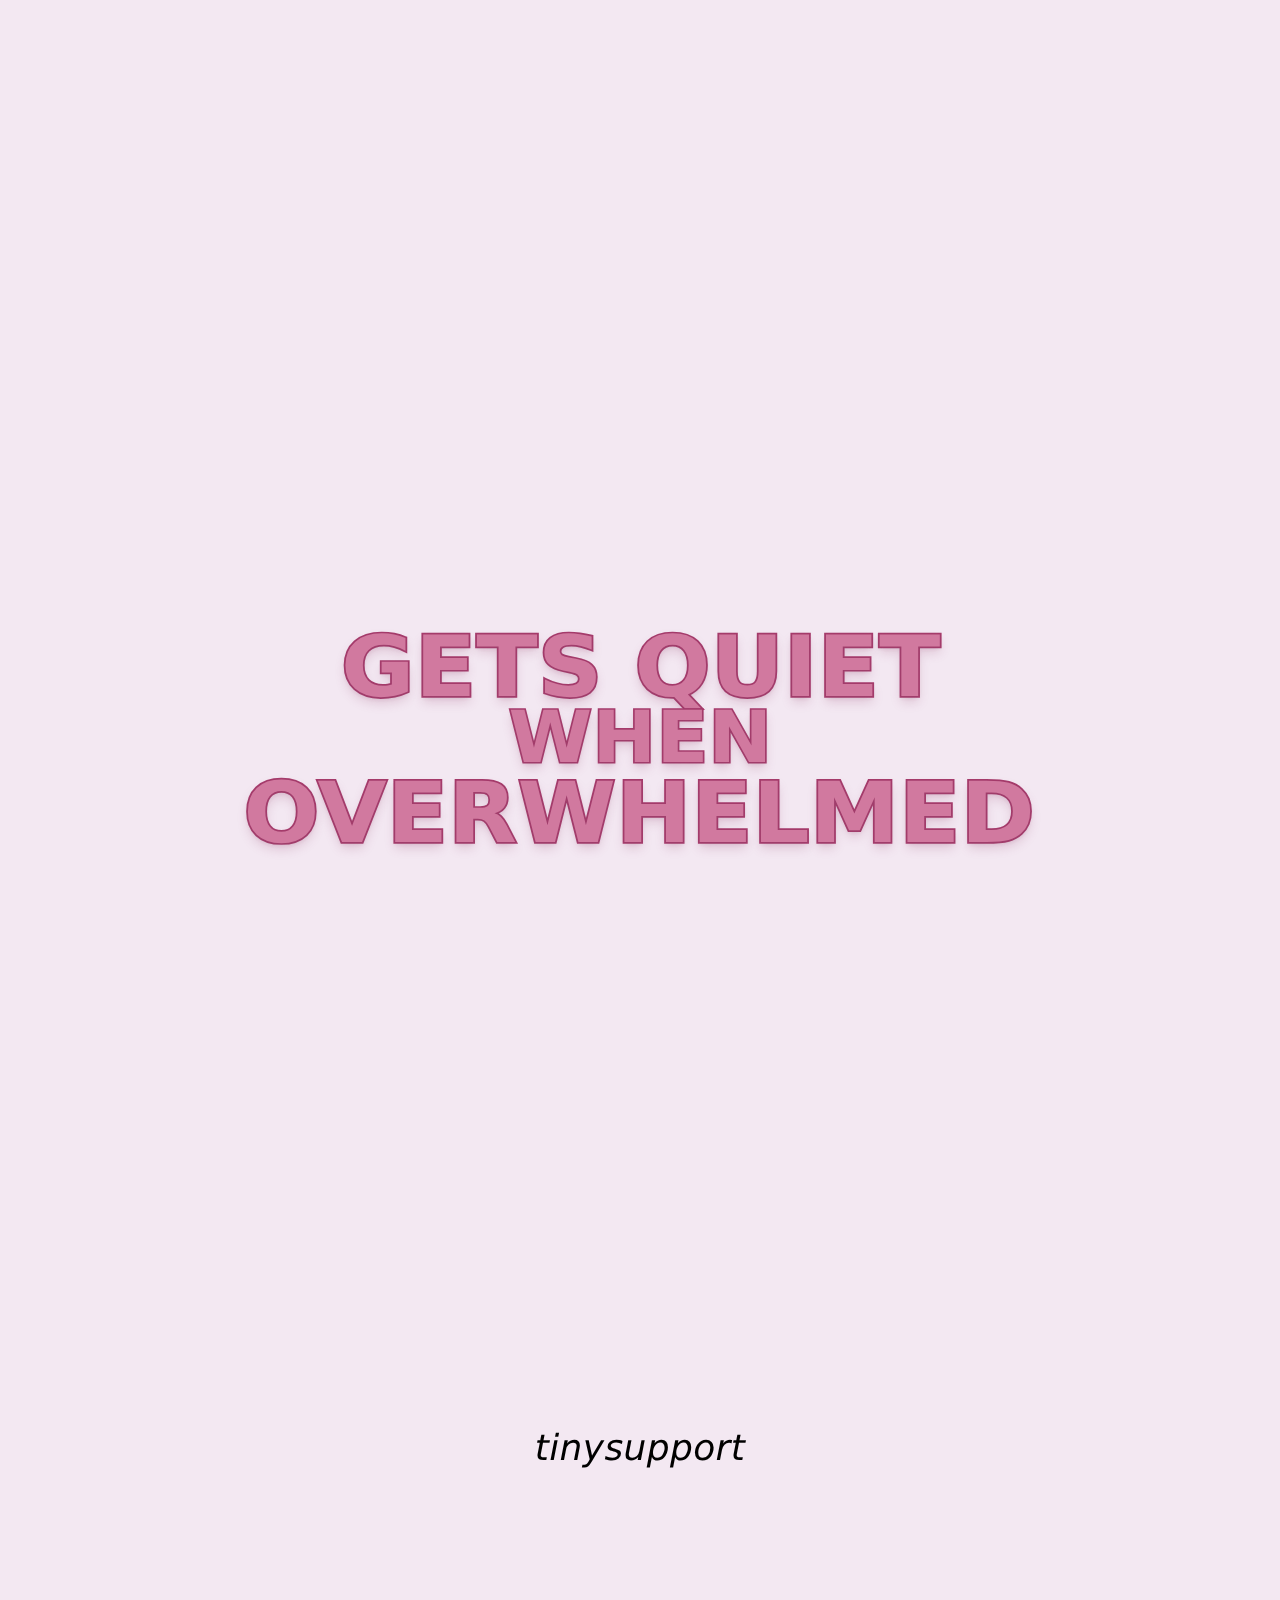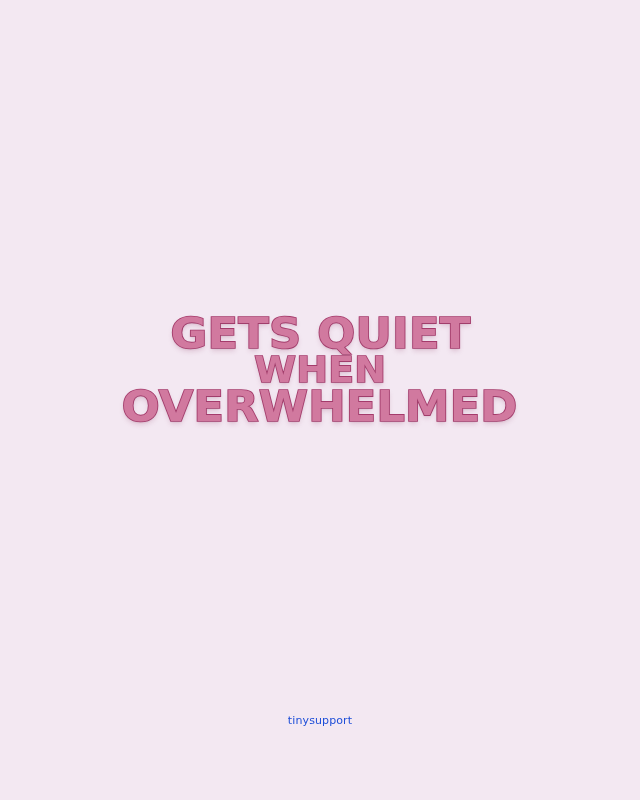--- a/index.html
+++ b/index.html
@@ -70,24 +70,25 @@
   .hl-line-3 { font-size: 56px; }
 
   
   #footer-handle {
     position: absolute;
     left: 0;
     width: 640px;
     top: 714px;
     text-align: center;
     font-family: "DejaVu Sans", sans-serif;
-    font-size: 11px;
+    font-size: 18px;
     font-weight: normal;
     letter-spacing: 0.01em;
-    color: #1d4ed8;
+    color: #000000;
+    font-style: italic;
   }
 </style>
 </head>
 <body>
 
 <div id="poster">
 
   <div id="headline">
     <span class="hl-line hl-line-1" style="font-size: 42.2167px; -webkit-text-stroke: 1.68867px rgb(166, 60, 108);">GETS QUIET</span>
     <span class="hl-line hl-line-2" style="font-size: 35.782px; -webkit-text-stroke: 1.6px rgb(166, 60, 108);">WHEN</span>

